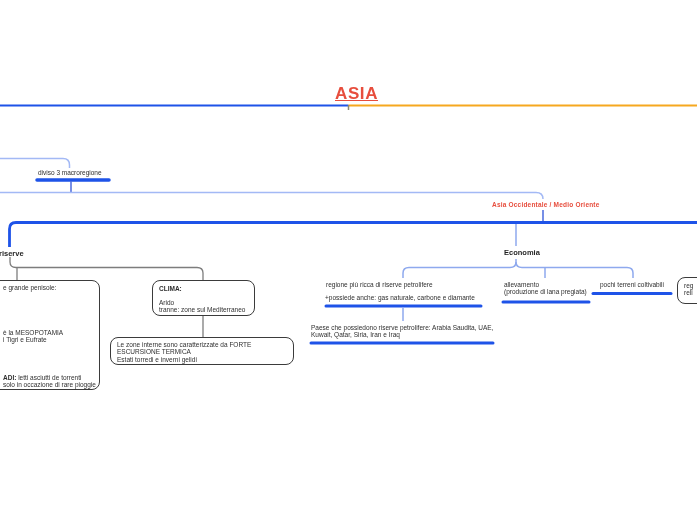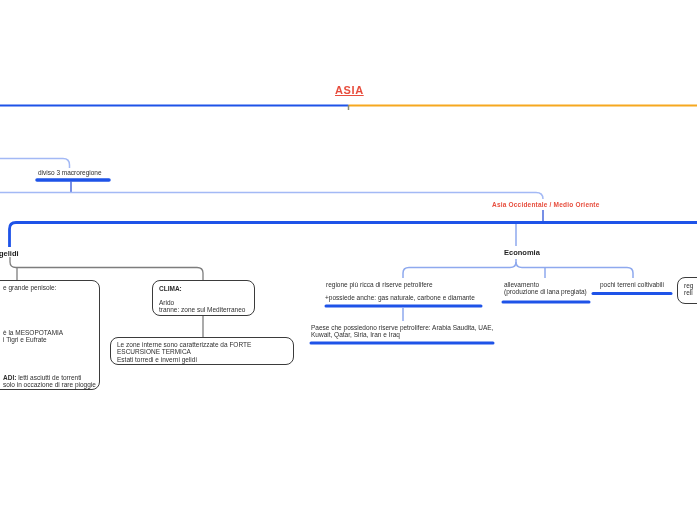--- a/index.html
+++ b/index.html
@@ -5,21 +5,21 @@
   html,body{margin:0;padding:0;background:#ffffff;}
   #canvas{
     position:relative;width:697px;height:520px;overflow:hidden;
     background:#ffffff;
     font-family:"Liberation Sans", sans-serif;
     color:#2e2e2e;
   }
   #wires{position:absolute;left:0;top:0;width:697px;height:520px;}
   .lbl{position:absolute;font-size:6.5px;line-height:7px;white-space:nowrap;color:#2e2e2e;}
   .lbl.bold{font-weight:bold;}
-  .root-lbl{position:absolute;font-size:11px;font-weight:bold;letter-spacing:.6px;color:#e74d3d;text-decoration:underline;}
+  .root-lbl{position:absolute;font-size:17px;font-weight:bold;letter-spacing:.6px;color:#e74d3d;text-decoration:underline;}
   .red-lbl{position:absolute;font-size:6.5px;font-weight:bold;color:#e74d3d;white-space:nowrap;letter-spacing:.2px;}
   .section-lbl{position:absolute;font-size:7.5px;font-weight:bold;color:#1e1e1e;white-space:nowrap;}
   .nbox{
     position:absolute;border:1.5px solid #3b3b3b;border-radius:8px;
     background:#ffffff;box-sizing:border-box;
   }
   .nbox .lbl{color:#2e2e2e;}
 </style>
 </head>
 <body>
@@ -55,21 +55,21 @@
     <path d="M503,302 H589" stroke="#1e53e8" stroke-width="3" stroke-linecap="round" fill="none"></path>
     <path d="M593,293.5 H671" stroke="#1e53e8" stroke-width="3" stroke-linecap="round" fill="none"></path>
   </svg>
 
   <div class="root-lbl" style="left:335px;top:84px;">ASIA</div>
 
   <div class="lbl" style="left:38px;top:169px;">diviso 3 macroregione</div>
 
   <div class="red-lbl" style="left:492px;top:201px;">Asia Occidentale / Medio Oriente</div>
 
-  <div class="section-lbl" style="left:-1px;top:249px;">gelidi</div>
+  <div class="section-lbl" style="left:-1px;top:249px;">riserve</div>
 
   <div class="nbox" style="left:-152px;top:280px;width:252px;height:110px;">
     <div class="lbl" style="left:154px;top:3px;">e grande penisole:</div>
     <div class="lbl" style="left:154px;top:48px;">è la MESOPOTAMIA</div>
     <div class="lbl" style="left:154px;top:55px;">i Tigri e Eufrate</div>
     <div class="lbl" style="left:154px;top:93px;"><span class="bold" style="font-weight:bold;">ADI:</span><span> letti asciutti de torrenti</span></div>
     <div class="lbl" style="left:154px;top:100px;">solo in occazione di rare pioggie</div>
   </div>
 
   <div class="nbox" style="left:152px;top:280px;width:103px;height:36px;">

